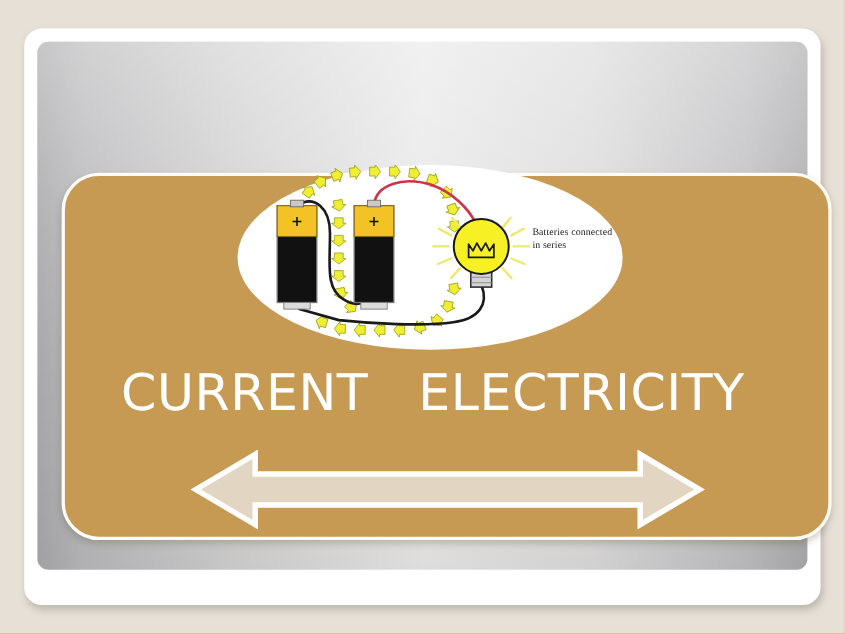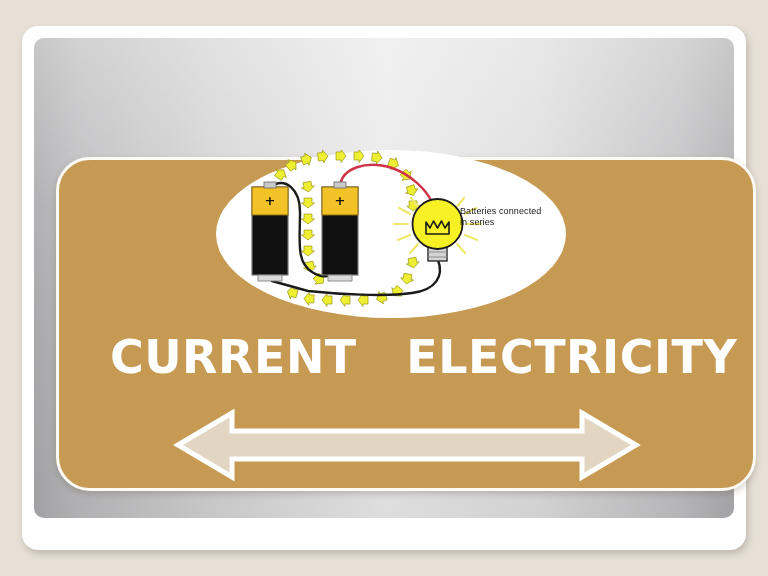--- a/index.html
+++ b/index.html
@@ -84,39 +84,39 @@
   }
   #circuit-svg {
     position: absolute;
     left: 0;
     top: 0;
   }
 
   
   #circuit-caption {
     position: absolute;
-    left: 438px;
+    left: 462px;
     top: 180px;
     width: 116px;
     font-size: 9px;
     line-height: 11px;
     color: #1a1a1a;
-    font-family: Liberation Sans, sans-serif;
+    font-family: Liberation Serif, serif;
     letter-spacing: 0.1px;
   }
 
   
   #slide-title {
     position: absolute;
     left: 88px;
     top: 306px;
     width: 600px;
     color: #ffffff;
     font-size: 46px;
-    font-weight: bold;
+    font-weight: normal;
     font-family: "DejaVu Sans", sans-serif;
     letter-spacing: 0.5px;
     white-space: pre;
     line-height: 50px;
   }
 
   
   #double-arrow {
     position: absolute;
     left: 110px;

